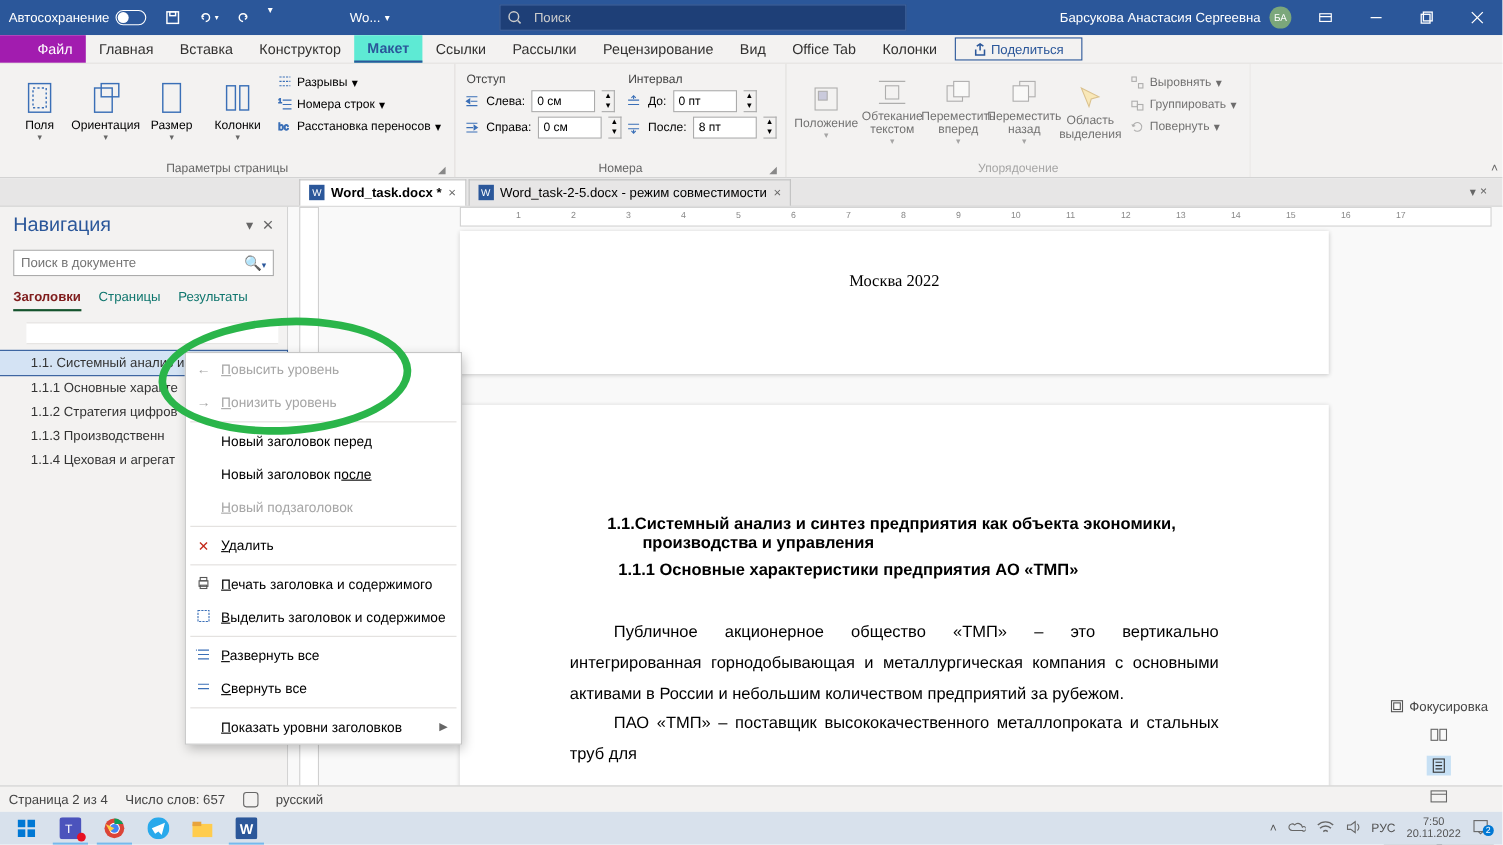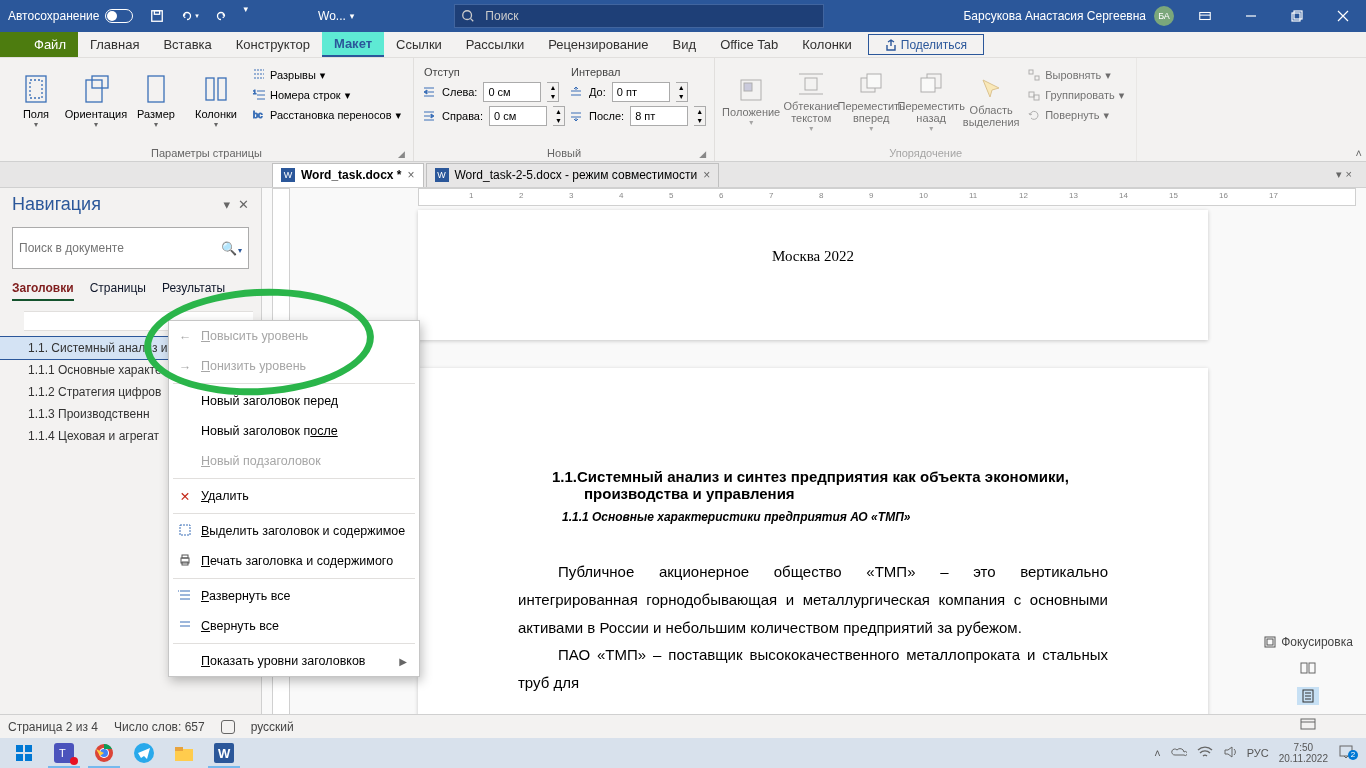--- a/index.html
+++ b/index.html
@@ -17,21 +17,21 @@
 .searchbox svg { margin-right: 10px; }
 .user { margin-left: auto; margin-right: 8px; display: flex; align-items: center; gap: 8px; }
 .avatar { width: 20px; height: 20px; border-radius: 50%; background: #7ba77b; display: flex; align-items: center; justify-content: center; font-size: 9px; color: #fff; }
 .win-btns { display: flex; }
 .win-btn { width: 46px; height: 32px; display: flex; align-items: center; justify-content: center; cursor: pointer; }
 
 
 .menubar { height: 26px; background: #f3f2f1; border-bottom: 1px solid #e1dfdd; display: flex; align-items: stretch; font-size: 13px; }
 .menuitem { padding: 0 12px; display: flex; align-items: center; cursor: pointer; color: #323130; }
 .menuitem.active { background: #5eead4; color: #2b579a; font-weight: 600; border-bottom: 2px solid #2b579a; }
-.menuitem.file { background: #4d7c0f; color: #fff; padding-left: 34px; }
+.menuitem.file { background: #a21caf; color: #fff; padding-left: 34px; }
 .share { margin-left: auto; color: #2b579a; border: 1px solid #2b579a; padding: 2px 16px; margin: 2px 4px; font-size: 12px; display: flex; align-items: center; gap: 4px; }
 
 
 .ribbon { height: 104px; background: #f3f2f1; border-bottom: 1px solid #d0d0d0; display: flex; font-size: 11px; position: relative; }
 .rgroup { border-right: 1px solid #e1dfdd; padding: 4px 8px 0 8px; display: flex; flex-direction: column; }
 .rgroup-body { flex: 1; display: flex; gap: 4px; align-items: flex-start; }
 .rgroup-label { text-align: center; color: #666; font-size: 11px; padding-bottom: 2px; position: relative; }
 .rgroup-label .launcher { position: absolute; right: 0; bottom: 2px; font-size: 9px; color: #888; cursor: pointer; }
 .bigbtn { display: flex; flex-direction: column; align-items: center; justify-content: center; width: 56px; height: 78px; cursor: pointer; text-align: center; padding: 2px; }
 .bigbtn svg { margin-bottom: 2px; }
@@ -52,40 +52,40 @@
 .doctab .wicon { width: 14px; height: 14px; background: #2b579a; color: #fff; font-size: 9px; display: flex; align-items: center; justify-content: center; }
 .doctab .close { font-size: 12px; color: #666; cursor: pointer; }
 .doctabs-right { position: absolute; right: 14px; display: flex; gap: 4px; font-size: 11px; color: #666; }
 
 
 .main { position: absolute; top: 188px; bottom: 36px; left: 0; right: 0; display: flex; }
 .navpane { width: 262px; background: #f3f2f1; border-right: 1px solid #d0d0d0; display: flex; flex-direction: column; }
 .nav-header { display: flex; align-items: center; padding: 6px 12px 8px 12px; }
 .nav-title { font-size: 18px; color: #2b579a; flex: 1; }
 .nav-actions { display: flex; gap: 8px; color: #666; font-size: 13px; }
-.nav-search { margin: 4px 12px; height: 42px; border: 1px solid #ababab; display: flex; align-items: center; padding: 0 6px; background: #fff; }
+.nav-search { margin: 4px 12px; height: 24px; border: 1px solid #ababab; display: flex; align-items: center; padding: 0 6px; background: #fff; }
 .nav-search input { flex: 1; border: none; outline: none; font-size: 12px; }
 .nav-search .sicon { color: #2b579a; font-size: 13px; }
 .nav-tabs { display: flex; gap: 16px; padding: 8px 12px 4px 12px; font-size: 12px; }
-.nav-tab { cursor: pointer; color: #0f172a; padding-bottom: 4px; }
+.nav-tab { cursor: pointer; color: #0f766e; padding-bottom: 4px; }
 .nav-tab.active { color: #7f1d1d; border-bottom: 2px solid #14532d; font-weight: 700; }
 .nav-list { padding: 6px 0; font-size: 12px; }
 .nav-item { padding: 4px 8px 4px 28px; cursor: pointer; white-space: nowrap; overflow: hidden; text-overflow: ellipsis; color: #333; }
 .nav-item.selected { background: #d4e3f4; outline: 1px solid #2b579a; }
 
 
 .docarea { flex: 1; background: #f9f9f9; position: relative; overflow: hidden; }
 .hruler { position: absolute; top: 0; left: 156px; right: 10px; height: 18px; background: #fff; border: 1px solid #d0d0d0; font-size: 8px; color: #888; }
 .hruler .tick { position: absolute; top: 2px; }
 .vruler { position: absolute; left: 10px; top: 0; width: 18px; bottom: 0; background: #fff; border: 1px solid #d0d0d0; }
 .page { position: absolute; left: 156px; top: 22px; width: 790px; height: 130px; background: #fff; box-shadow: 0 1px 4px rgba(0,0,0,.2); }
 .page2 { position: absolute; left: 156px; top: 180px; width: 790px; bottom: -40px; background: #fff; box-shadow: 0 1px 4px rgba(0,0,0,.2); padding: 100px 100px 0 100px; font-family: "Times New Roman", serif; font-size: 15px; color: #000; }
 .page-center { text-align: center; font-family: "Times New Roman", serif; font-size: 15px; padding-top: 38px; }
 .h11 { font-weight: bold; font-size: 15px; padding-left: 0; text-indent: 0; }
-.h111 { font-weight: bold; font-size: 12px; padding-left: 44px; margin-top: 8px; font-style: italic; }
+.h111 { font-weight: bold; font-size: 15px; padding-left: 44px; margin-top: 8px; }
 .body-serif { text-align: justify; text-indent: 40px; margin-top: 34px; line-height: 1.85; }
 .body-serif2 { text-align: justify; text-indent: 40px; line-height: 1.85; }
 
 
 .ctxmenu { position: absolute; left: 168px; top: 320px; width: 252px; background: #fff; border: 1px solid #c6c6c6; box-shadow: 2px 4px 10px rgba(0,0,0,.25); font-size: 12.5px; z-index: 100; }
 .ctx-item { height: 30px; display: flex; align-items: center; padding: 0 12px 0 32px; position: relative; cursor: pointer; }
 .ctx-item.disabled { color: #a6a6a6; cursor: default; }
 .ctx-sep { height: 1px; background: #e1dfdd; margin: 2px 4px; }
 .ctx-icon { position: absolute; left: 8px; width: 16px; text-align: center; }
 .ctx-arrow { margin-left: auto; font-size: 10px; color: #666; }
@@ -308,21 +308,21 @@
             </svg>
           <span>После:</span>
           <input value="8 пт" style="">
             <div class="spinarrows">
               <div>▲</div>
               <div>▼</div>
             </div>
         </div>
       </div>
     </div>
-    <div class="rgroup-label"><span>Новый</span><span class="launcher">◢</span></div>
+    <div class="rgroup-label"><span>Номера</span><span class="launcher">◢</span></div>
   </div>
 
   <div class="rgroup" style="opacity:.55">
     <div class="rgroup-body">
       <div class="bigbtn">
           <svg width="28" height="28" fill="none" stroke="#777">
             <rect x="4" y="4" width="20" height="20"></rect>
             <rect x="7" y="7" width="8" height="8" fill="#aac"></rect>
           </svg>
           <span>Положение</span>
@@ -486,32 +486,32 @@
   <div class="ctx-item disabled">
       <span><u class="accel">Н</u><span>овый подзаголовок</span></span>
     </div>
   <div class="ctx-sep"></div>
   <div class="ctx-item">
       <span class="ctx-icon" style="color:#c42b1c">✕</span>
       <span><u class="accel">У</u><span>далить</span></span>
     </div>
   <div class="ctx-sep"></div>
   <div class="ctx-item">
-      <span class="ctx-icon"><svg width="14" height="14" fill="none" stroke="#3a6fb7">
-          <rect x="2" y="2" width="10" height="10" stroke-dasharray="2 1"></rect>
-        </svg></span>
-      <span><u class="accel">В</u><span>ыделить заголовок и содержимое</span></span>
-    </div>
-  <div class="ctx-item">
       <span class="ctx-icon"><svg width="14" height="14" fill="none" stroke="#555">
           <rect x="3" y="5" width="8" height="5"></rect>
           <rect x="4" y="2" width="6" height="3"></rect>
           <rect x="4" y="9" width="6" height="3"></rect>
         </svg></span>
       <span><u class="accel">П</u><span>ечать заголовка и содержимого</span></span>
+    </div>
+  <div class="ctx-item">
+      <span class="ctx-icon"><svg width="14" height="14" fill="none" stroke="#3a6fb7">
+          <rect x="2" y="2" width="10" height="10" stroke-dasharray="2 1"></rect>
+        </svg></span>
+      <span><u class="accel">В</u><span>ыделить заголовок и содержимое</span></span>
     </div>
   <div class="ctx-sep"></div>
   <div class="ctx-item">
       <span class="ctx-icon"><svg width="14" height="14" fill="none" stroke="#3a6fb7">
           <path d="M2 3h10M2 7h10M2 11h10M1 3l-1 0"></path>
         </svg></span>
       <span><u class="accel">Р</u><span>азвернуть все</span></span>
     </div>
   <div class="ctx-item">
       <span class="ctx-icon"><svg width="14" height="14" fill="none" stroke="#3a6fb7">

